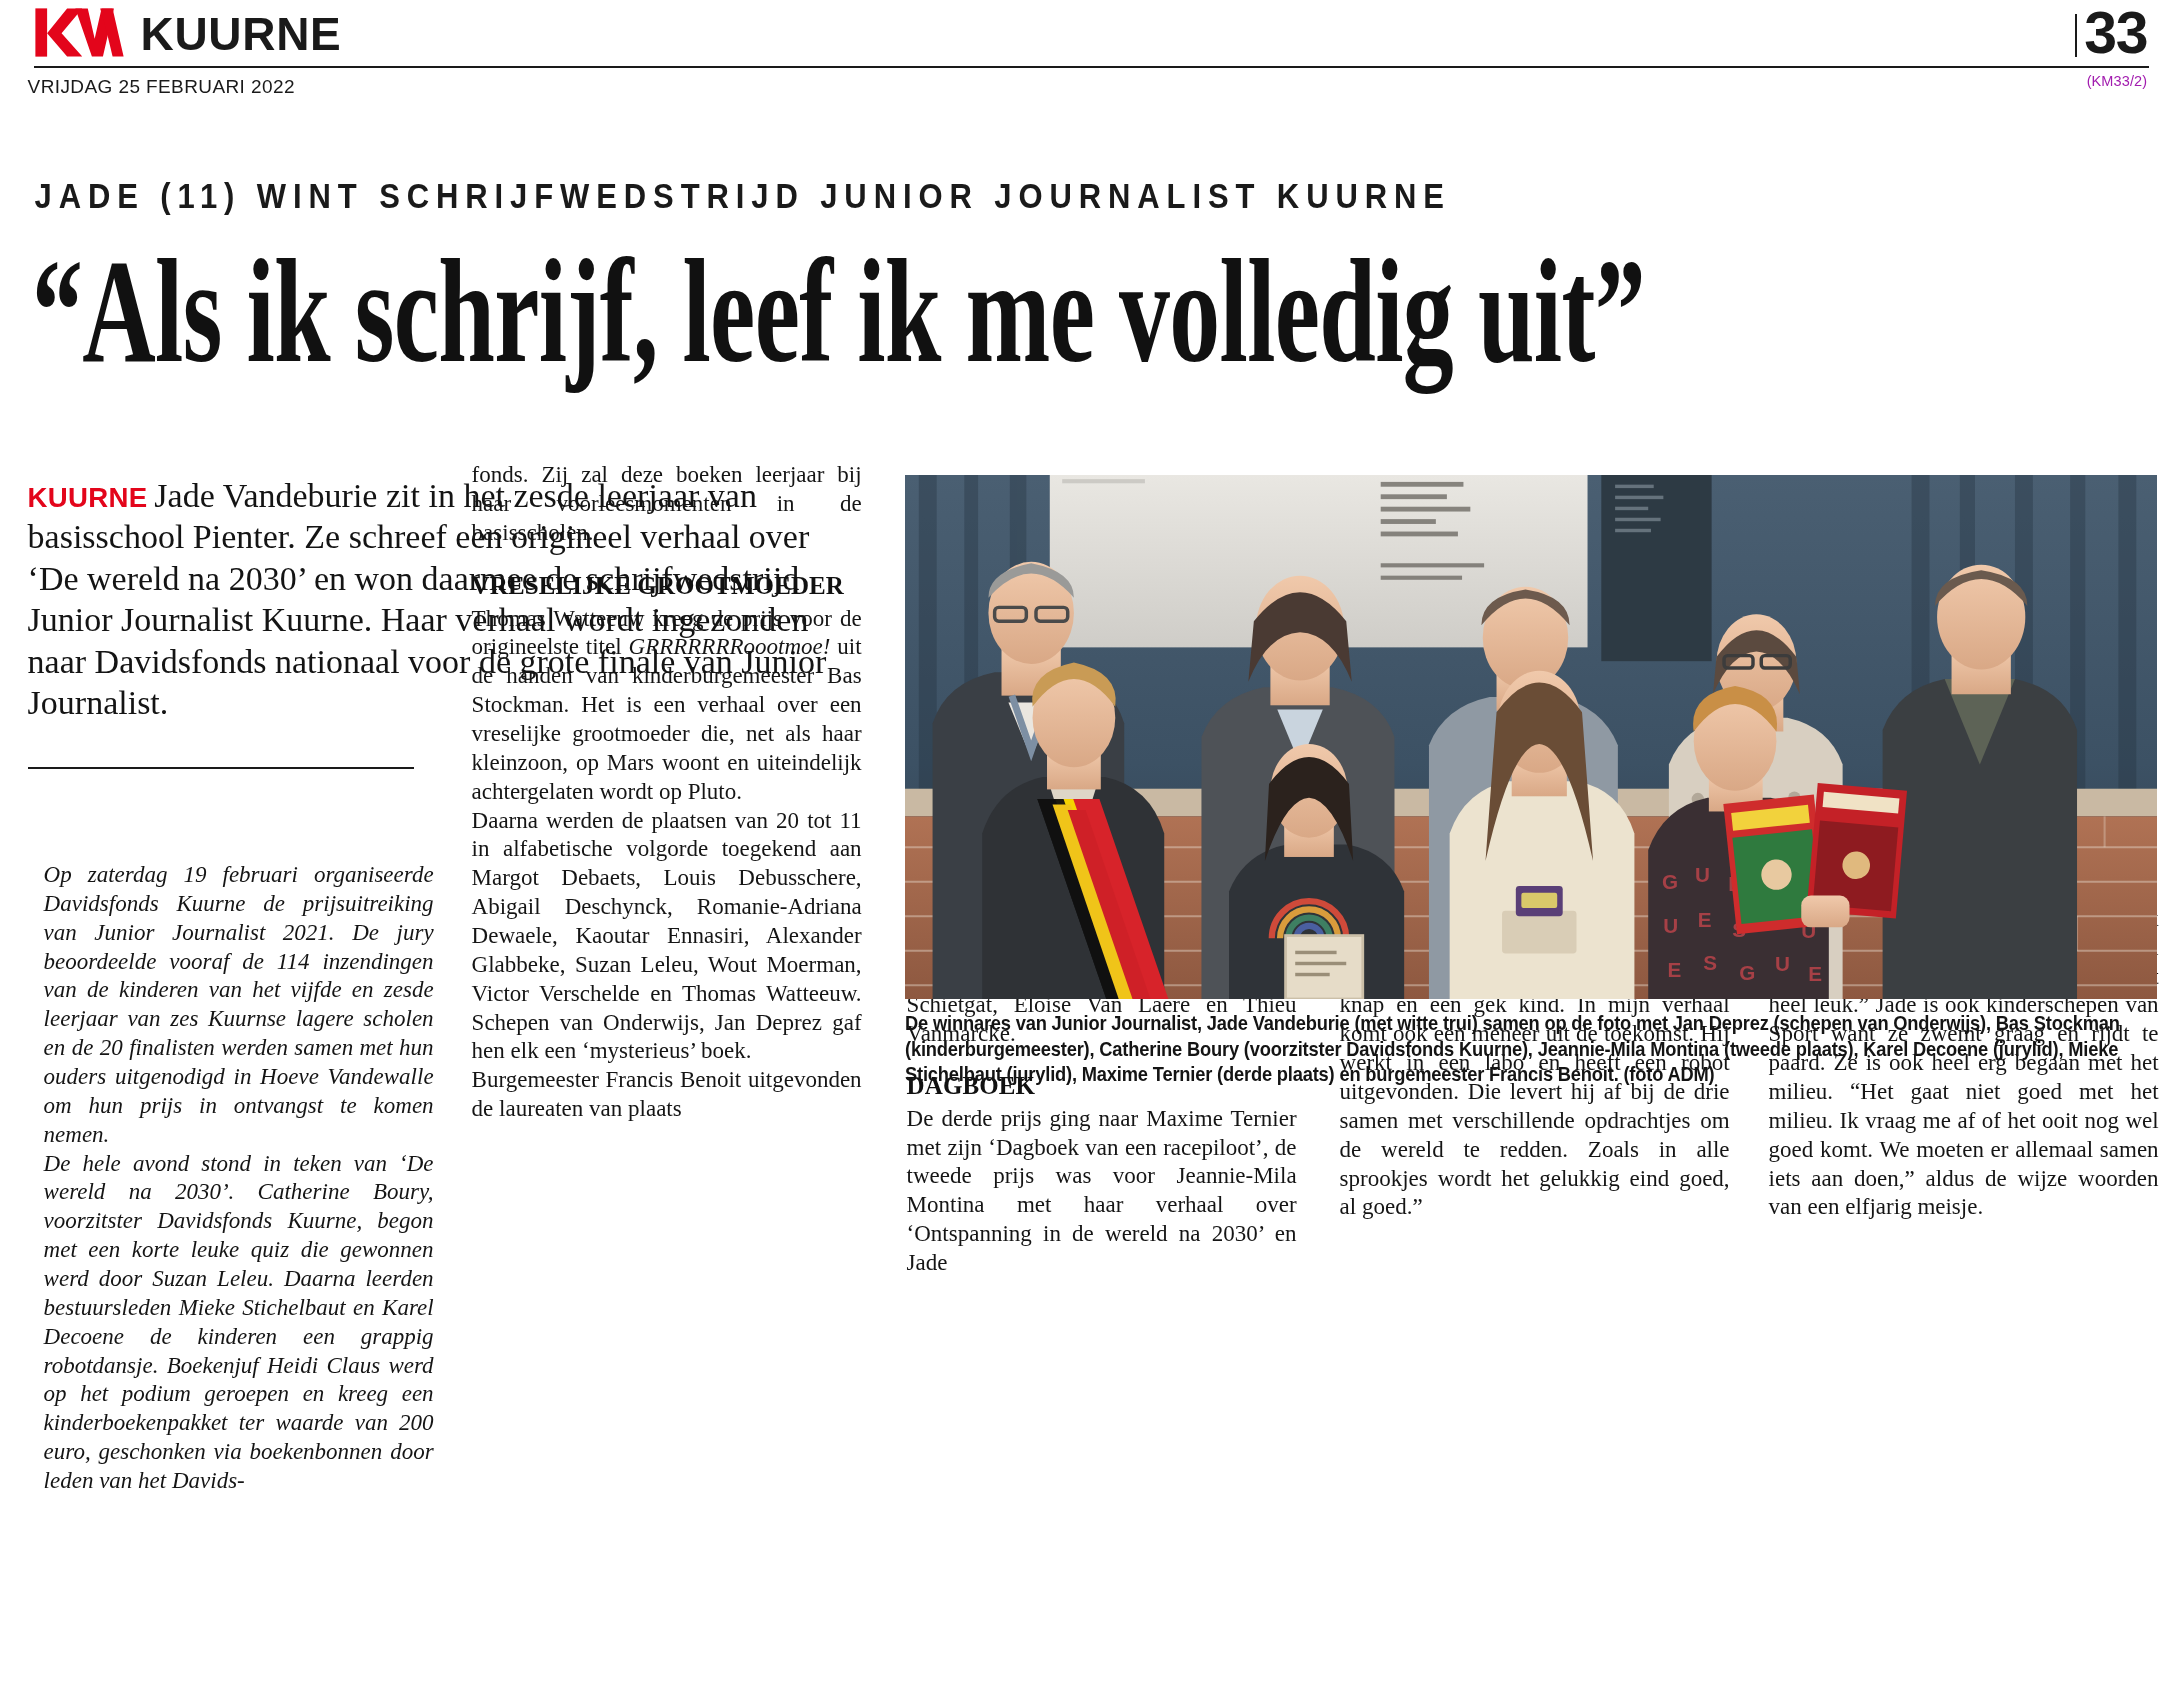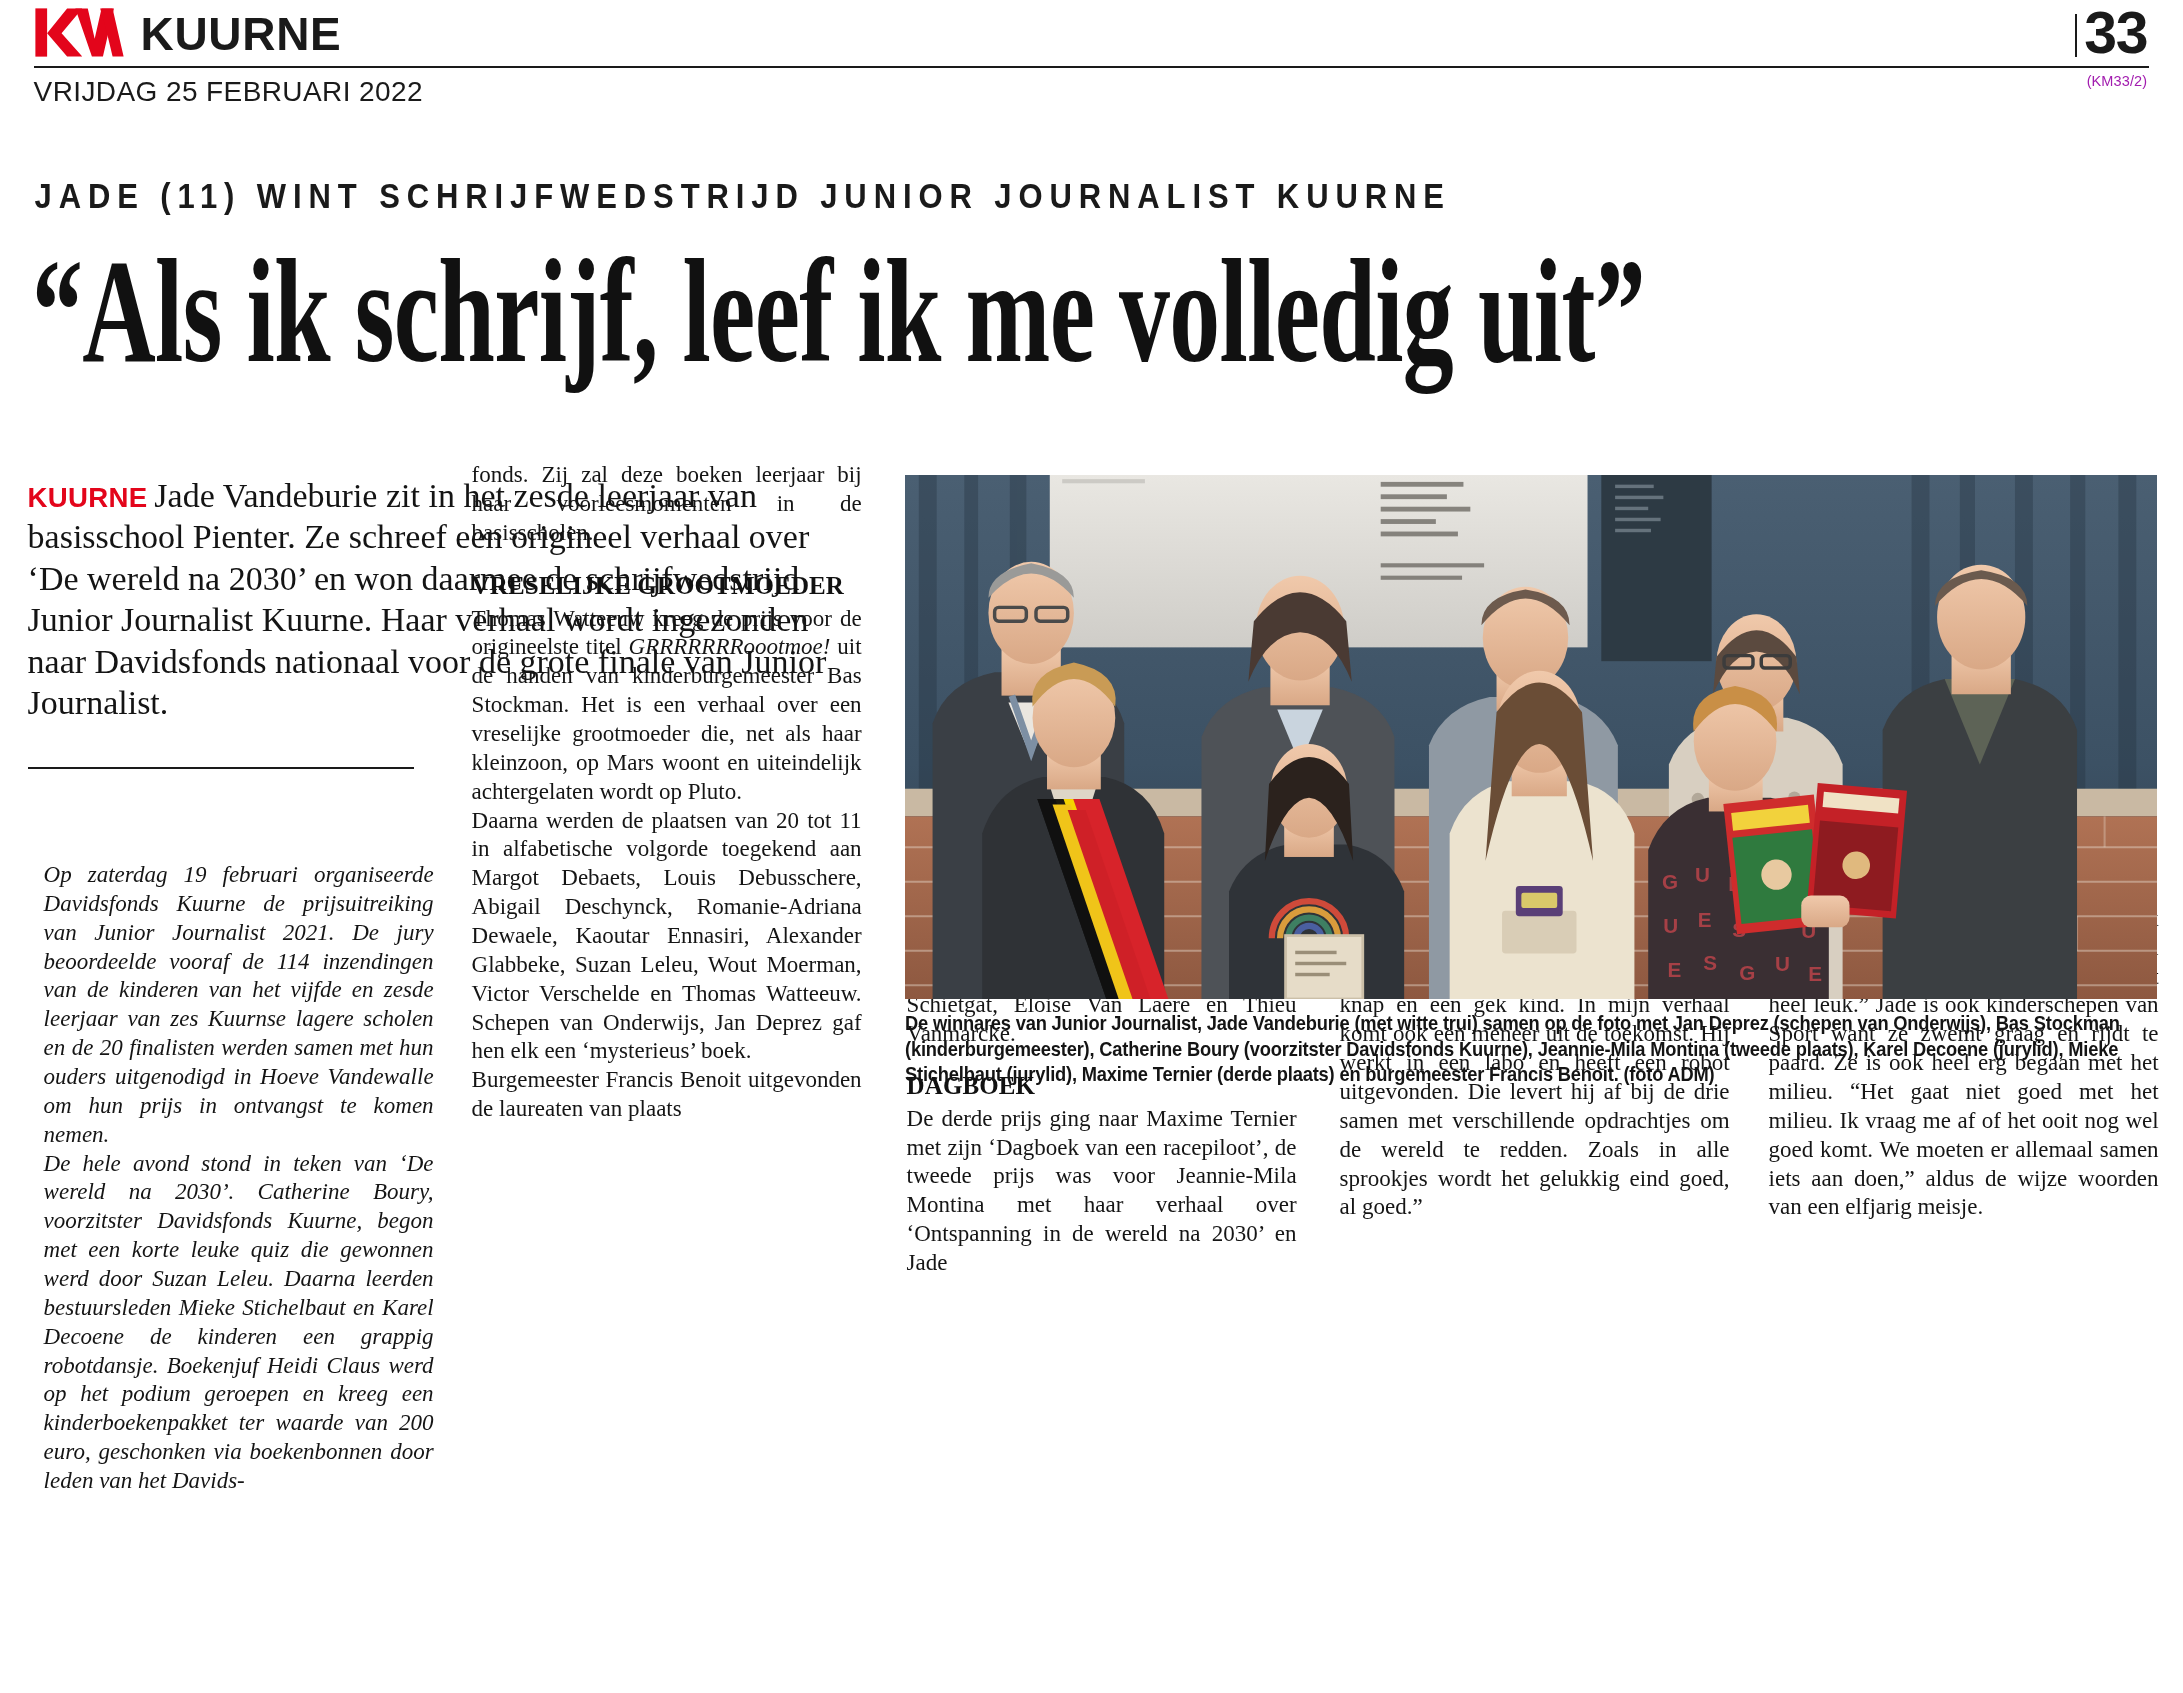--- a/index.html
+++ b/index.html
@@ -21,23 +21,23 @@
     display:inline-block;
   }
   .kw-logo svg { display:block; }
   .mast-title {
     font-family:"Liberation Sans", sans-serif;
     font-weight:700; font-size:46px; letter-spacing:0.7px;
     color:#1a1a1a; line-height:0.95; margin-bottom:1.4px;
   }
   .mast-rule { position:absolute; left:6.9px; right:6.9px; top:66px; height:2.1px; background:#1a1a1a; }
   .mast-date {
-    position:absolute; left:6px; top:76px;
-    font-family:"Liberation Sans", sans-serif;
-    font-weight:400; font-size:28px; letter-spacing:0.4px; color:#1a1a1a;
+    position:absolute; left:0; top:76px;
+    font-family:"Liberation Sans", sans-serif;
+    font-weight:400; font-size:19px; letter-spacing:0.4px; color:#1a1a1a;
   }
   .mast-right { position:absolute; right:8.3px; top:0px; text-align:right; }
   .page-num-wrap { display:flex; align-items:center; justify-content:flex-end; height:66px; }
   .page-num-bar { width:2.8px; height:43px; background:#1a1a1a; margin-right:6.9px; margin-top:5.5px; }
   .page-num {
     font-family:"Liberation Sans", sans-serif;
     font-weight:700; font-size:59px; line-height:0.85; color:#1a1a1a; letter-spacing:-1.4px;
   }
   .page-code {
     font-family:"Liberation Sans", sans-serif;

